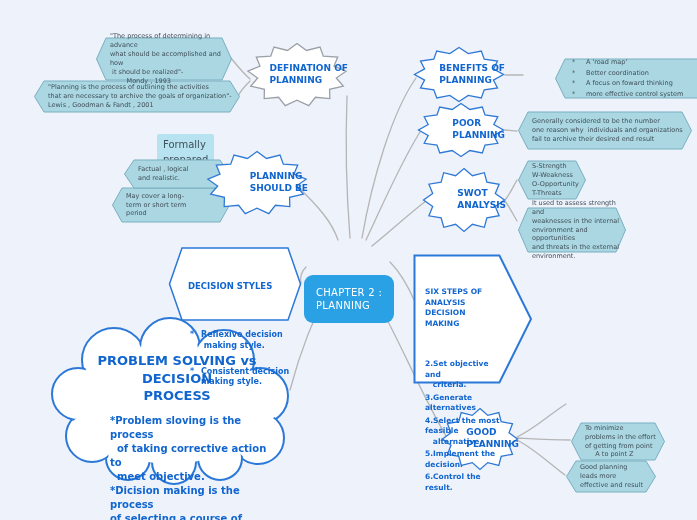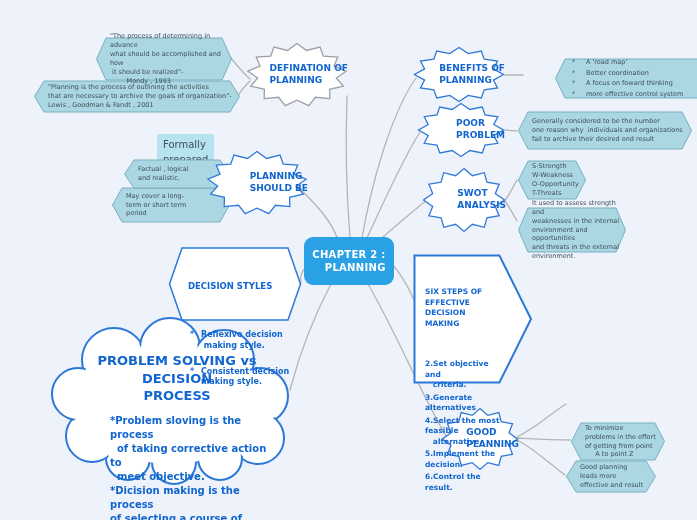--- a/index.html
+++ b/index.html
@@ -22,22 +22,22 @@
   .hexnode{display:flex;align-items:center;}
   .hexnode polygon{fill:#aad7e2;stroke:#79afc0;stroke-width:1;}
   .hexnode .txt{padding:2px 6px 2px 15px;font-size:6.5px;color:#41505a;line-height:1.38;}
 
   
   .rectnote{background:#b7e2ef;border-radius:2px;font-size:10px;color:#41505a;
             padding:4px 6px;line-height:1.45;white-space:pre-wrap;}
 
   
   .central{background:#2aa0e5;border-radius:9px;display:flex;align-items:center;justify-content:center;
-           color:#ffffff;font-weight:bold;font-size:10px;line-height:1.35;text-align:right;
-           white-space:pre-wrap;letter-spacing:.3px;}
+           color:#ffffff;font-weight:normal;font-size:10px;line-height:1.35;text-align:left;
+           white-space:pre-wrap;letter-spacing:.3px;margin-top:38px;}
 
   
   .pent polygon{fill:#ffffff;stroke:#2b78d8;stroke-width:2;}
   .pent .txt{padding:12px 30px 10px 12px;font-size:7.5px;font-weight:bold;color:#1165cf;line-height:1.4;}
   .pent .list{margin-top:9px;}
   .pent .bullet-item{margin:2px 0;white-space:pre-wrap;}
 
   
   .ds polygon{fill:#ffffff;stroke:#2b78d8;stroke-width:1.5;}
   .ds .txt{padding:12px 10px 8px 20px;font-size:8.5px;font-weight:bold;color:#1165cf;line-height:1.3;}
@@ -151,21 +151,21 @@
         <polygon points="11,1 159,1 168.5,20.5 159,40 11,40 1.5,20.5"></polygon>
       </svg>
     <div class="txt benefits-list list"><div class="bullet-item">A 'road map'</div><div class="bullet-item">Better coordination</div><div class="bullet-item">A focus on foward thinking</div><div class="bullet-item">more effective control system</div></div>
   </div>
 
   <div class="node burst" style="left:417px;top:102px;width:88px;height:56px">
     <svg class="shape" viewBox="0 0 88 56">
         <polygon points="44.0,1.5 52.8,7.5 65.3,5.1 68.0,13.0 80.8,14.8 76.8,22.5 86.5,28.0 76.8,33.5 80.8,41.3 68.0,43.0 65.3,50.9 52.8,48.5 44.0,54.5 35.2,48.5 22.8,50.9 20.0,43.0 7.2,41.3 11.2,33.5 1.5,28.0 11.2,22.5 7.2,14.7 20.0,13.0 22.7,5.1 35.2,7.5"></polygon>
       </svg>
     <div class="txt">POOR
-PROBLEM</div>
+PLANNING</div>
   </div>
 
   <div class="node hexnode" style="left:517px;top:111px;width:176px;height:39px">
     <svg class="shape" viewBox="0 0 176 39">
         <polygon points="11,1 165,1 174.5,19.5 165,38 11,38 1.5,19.5"></polygon>
       </svg>
     <div class="txt">Generally considered to be the number
 one reason why  individuals and organizations
 fail to archive their desired end result</div>
   </div>
@@ -201,21 +201,21 @@
 
   <div class="node central" style="left:304px;top:237px;width:90px;height:48px">CHAPTER 2 :
 PLANNING</div>
 
   <div class="node pent" style="left:413px;top:254px;width:120px;height:130px">
     <svg class="shape" viewBox="0 0 120 130">
         <polygon points="1.5,1.5 86.39999999999999,1.5 118,65 86.39999999999999,128.5 1.5,128.5"></polygon>
       </svg>
     <div class="txt">
       <div>SIX STEPS OF
-EFFECTIVE DECISION
+ANALYSIS DECISION
 MAKING</div>
       <div class="list"><div class="bullet-item">2.Set objective and
    criteria.</div><div class="bullet-item">3.Generate alternatives</div><div class="bullet-item">4.Select the most feasible
    alternative.</div><div class="bullet-item">5.Implement the decision.</div><div class="bullet-item">6.Control the result.</div></div>
     </div>
   </div>
 
   <div class="node ds" style="left:168px;top:247px;width:134px;height:74px">
     <svg class="shape" viewBox="0 0 134 74">
         <polygon points="14,1 120,1 132.5,37 120,73 14,73 1.5,37"></polygon>

